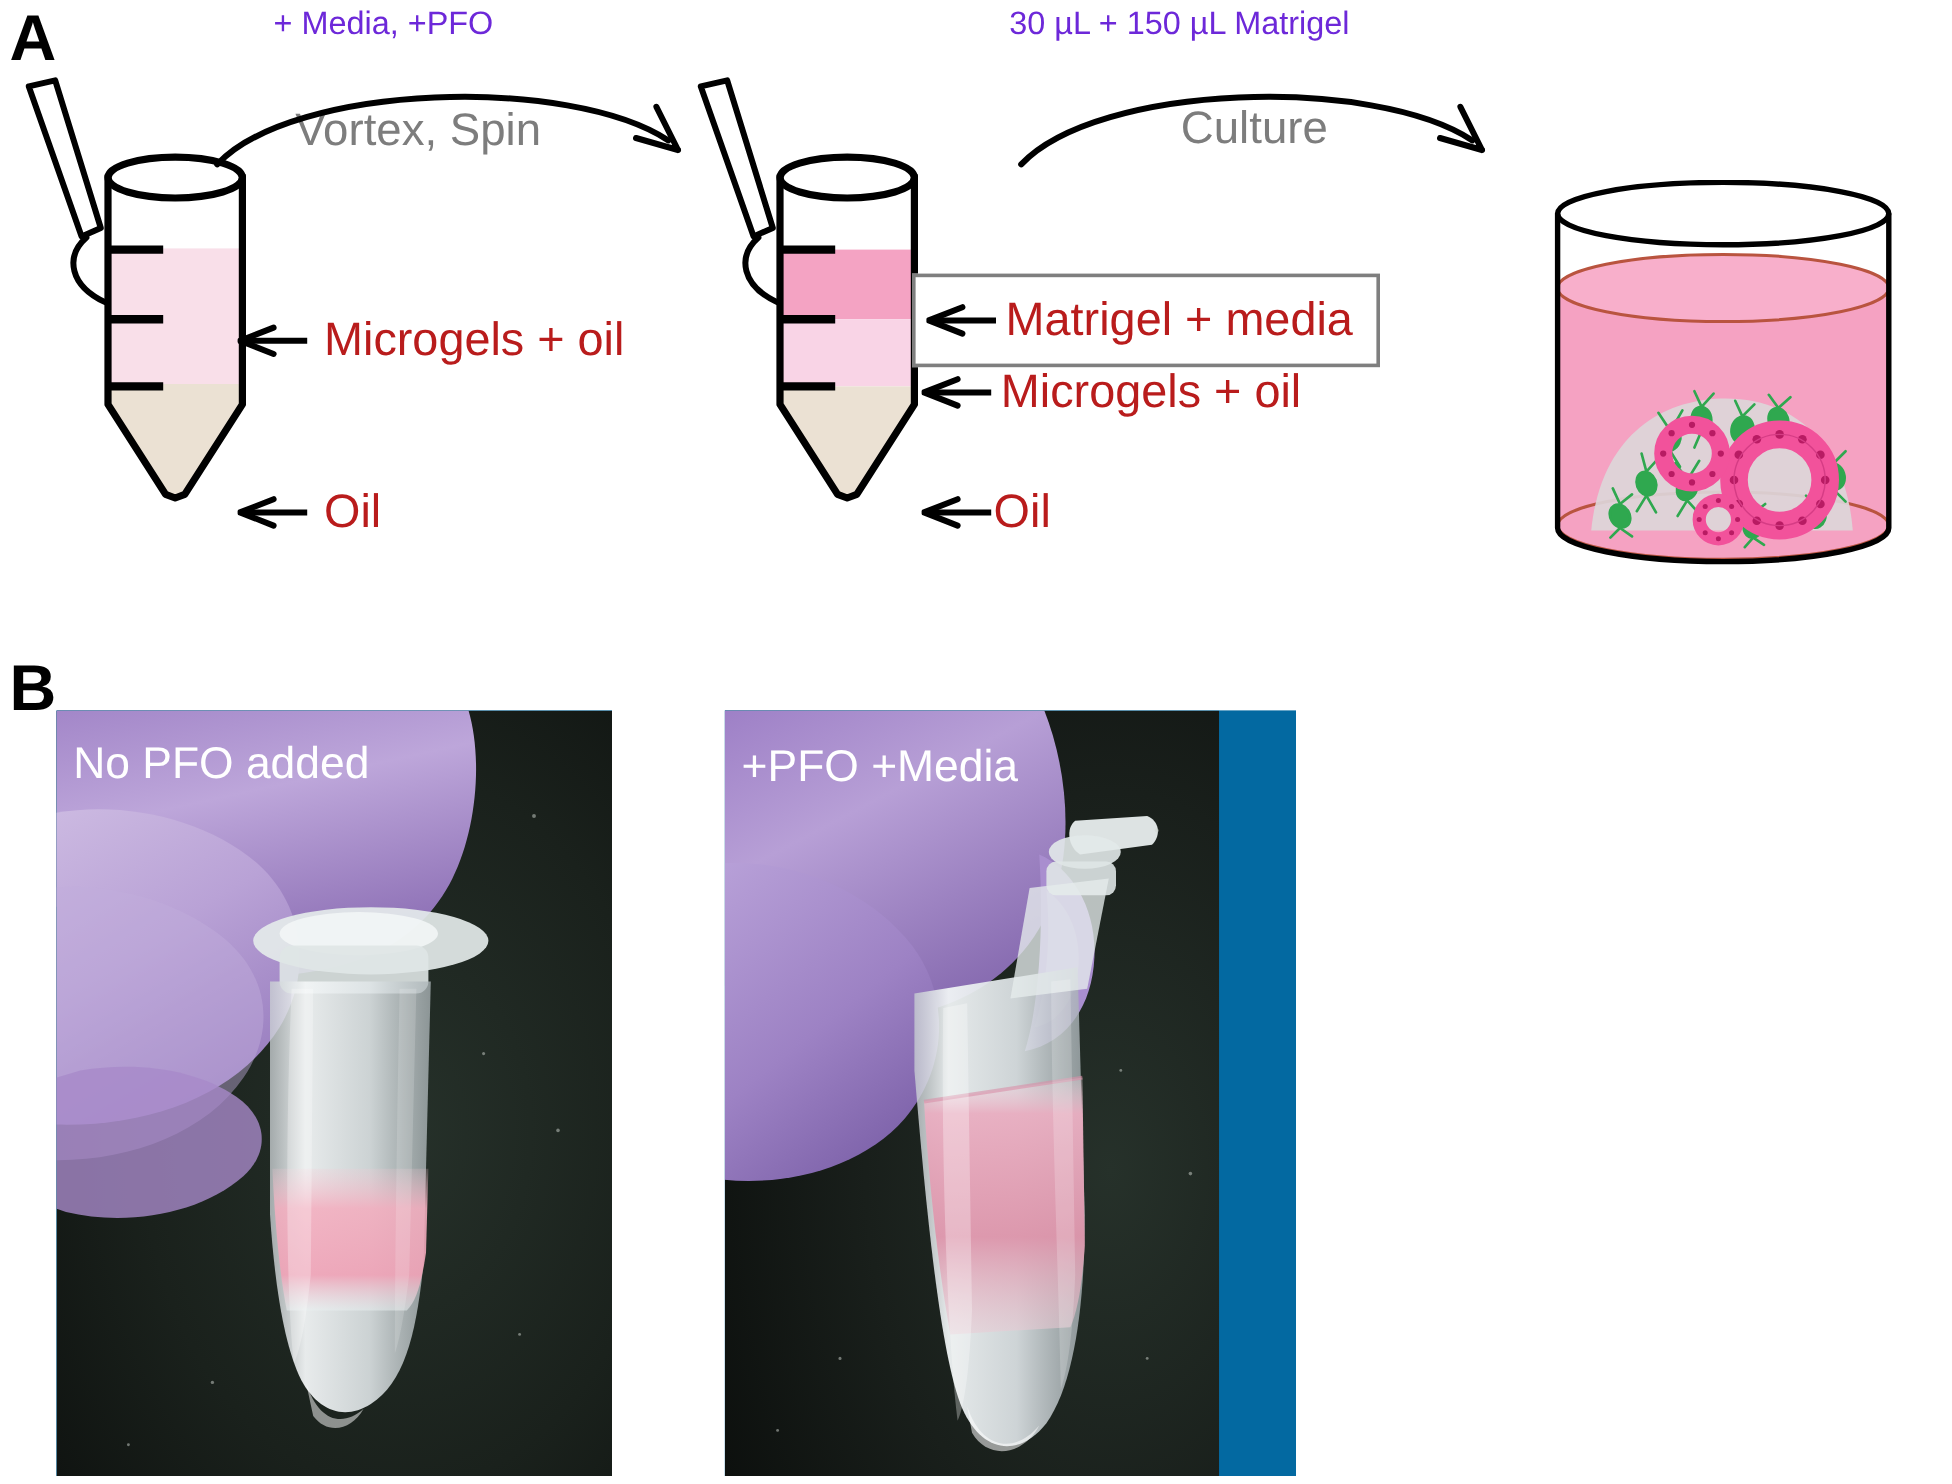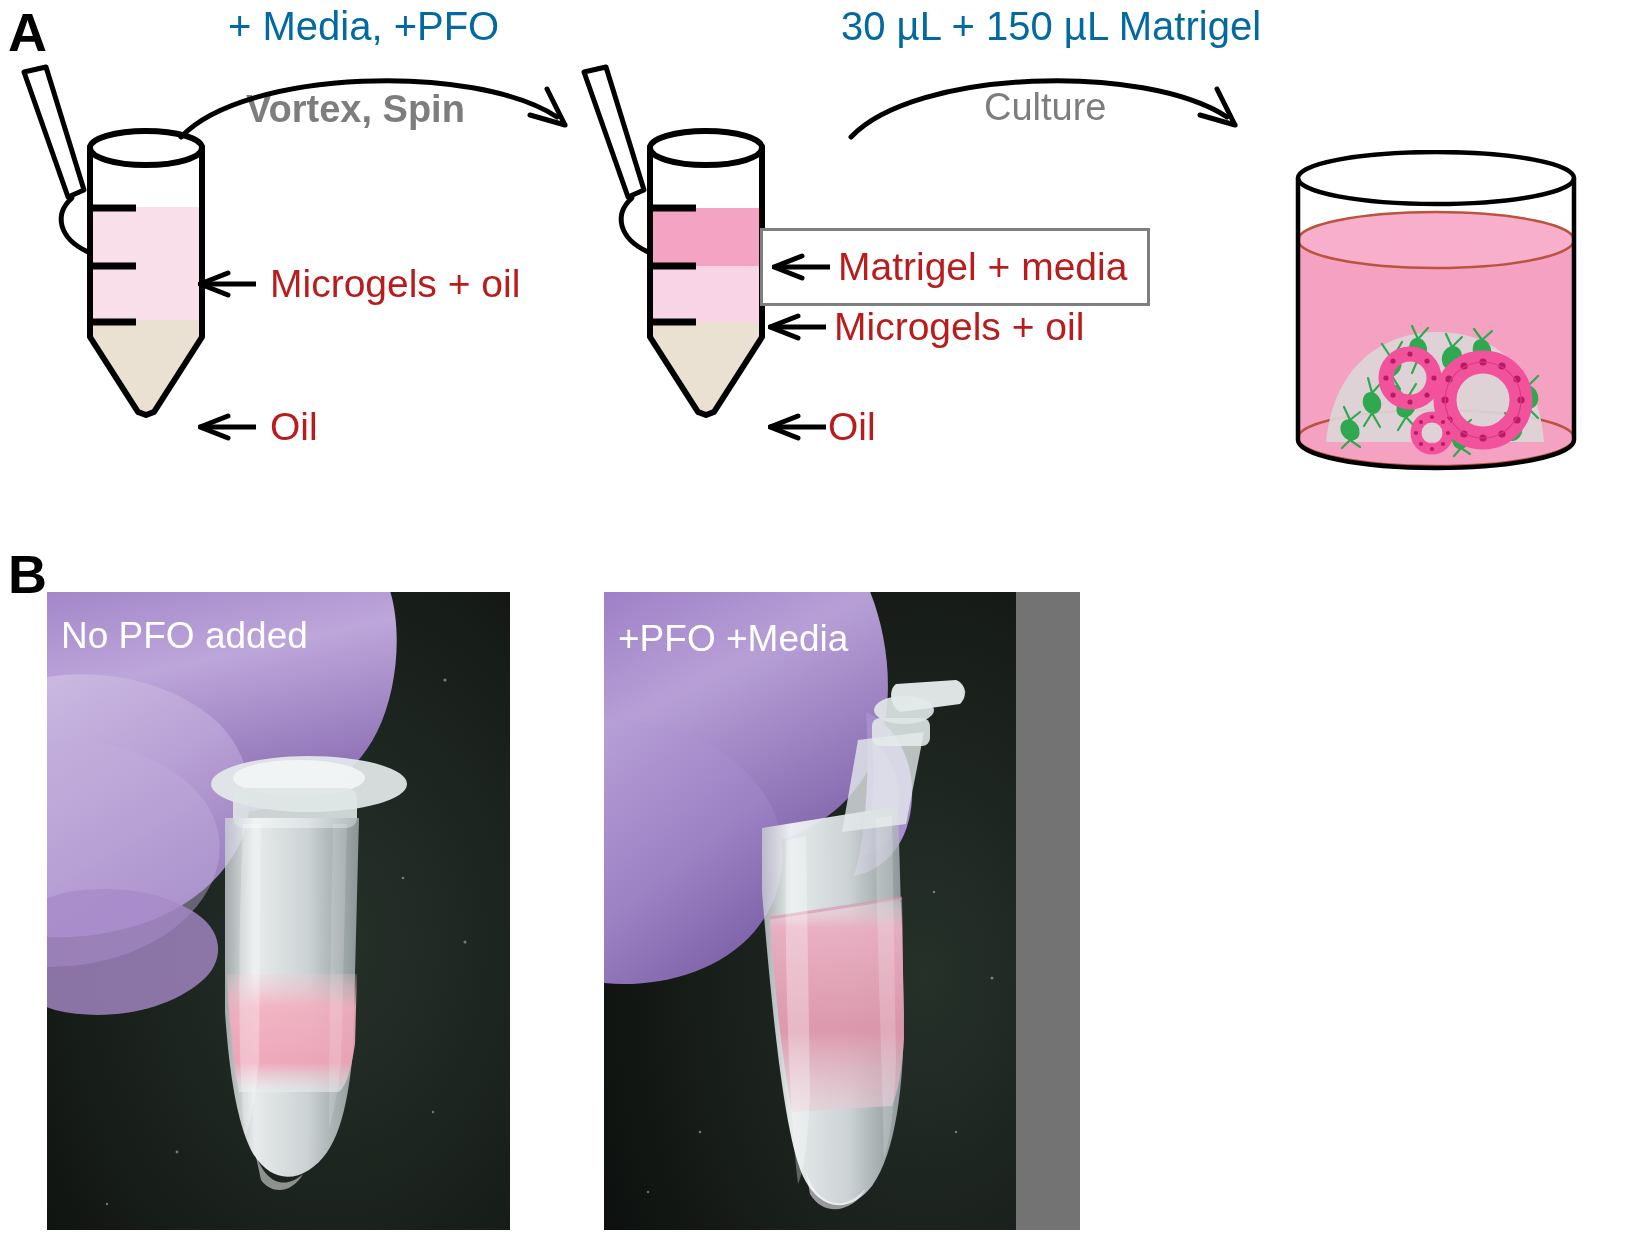--- a/index.html
+++ b/index.html
@@ -17,22 +17,22 @@
   .panel-letter{
     font-weight:bold;
     font-size:54px;
     color:#000;
     line-height:1;
     letter-spacing:-1px;
   }
 
   
   .step-top{
-    font-size:40px;
-    color:#0369a1;
+    font-size:27px;
+    color:#6d28d9;
     white-space:nowrap;
     line-height:1;
   }
   .step-sub{
     font-size:38px;
     color:#7d7d7d;
     white-space:nowrap;
     line-height:1;
   }
 
@@ -48,39 +48,39 @@
   .callout-box{
     border:3px solid #7f7f7f;
     background:#ffffff;
     box-sizing:border-box;
   }
 
   
   .photo{
     position:absolute;
     overflow:hidden;
-    background:#737373;
+    background:#0369a1;
   }
   .photo-caption{
     position:absolute;
     color:#ffffff;
     font-size:37px;
     line-height:1;
     white-space:nowrap;
     z-index:40;
   }
   svg{display:block;}
 </style>
 </head>
 <body>
 
 <div class="abs panel-letter" style="left:8px;top:5px;">A</div>
 
 <div class="abs step-top" style="left:228px;top:6px;">+ Media, +PFO</div>
-<div class="abs step-sub" style="left:246px;top:90px;font-weight:bold;">Vortex, Spin</div>
+<div class="abs step-sub" style="left:246px;top:90px;">Vortex, Spin</div>
 
 <svg class="abs" style="left:175px;top:55px;" width="400" height="90" viewBox="0 0 400 90">
   <path d="M6,82 C70,14 300,8 382,62" fill="none" stroke="#000" stroke-width="5" stroke-linecap="round"></path>
   <path d="M390,70 L355,60 M390,70 L372,34" fill="none" stroke="#000" stroke-width="5" stroke-linecap="round"></path>
 </svg>
 
 <div class="abs step-top" style="left:841px;top:6px;">30 µL + 150 µL Matrigel</div>
 <div class="abs step-sub" style="left:968px;top:88px;margin-left:16px;">Culture</div>
 
 <svg class="abs" style="left:845px;top:55px;" width="400" height="90" viewBox="0 0 400 90">

